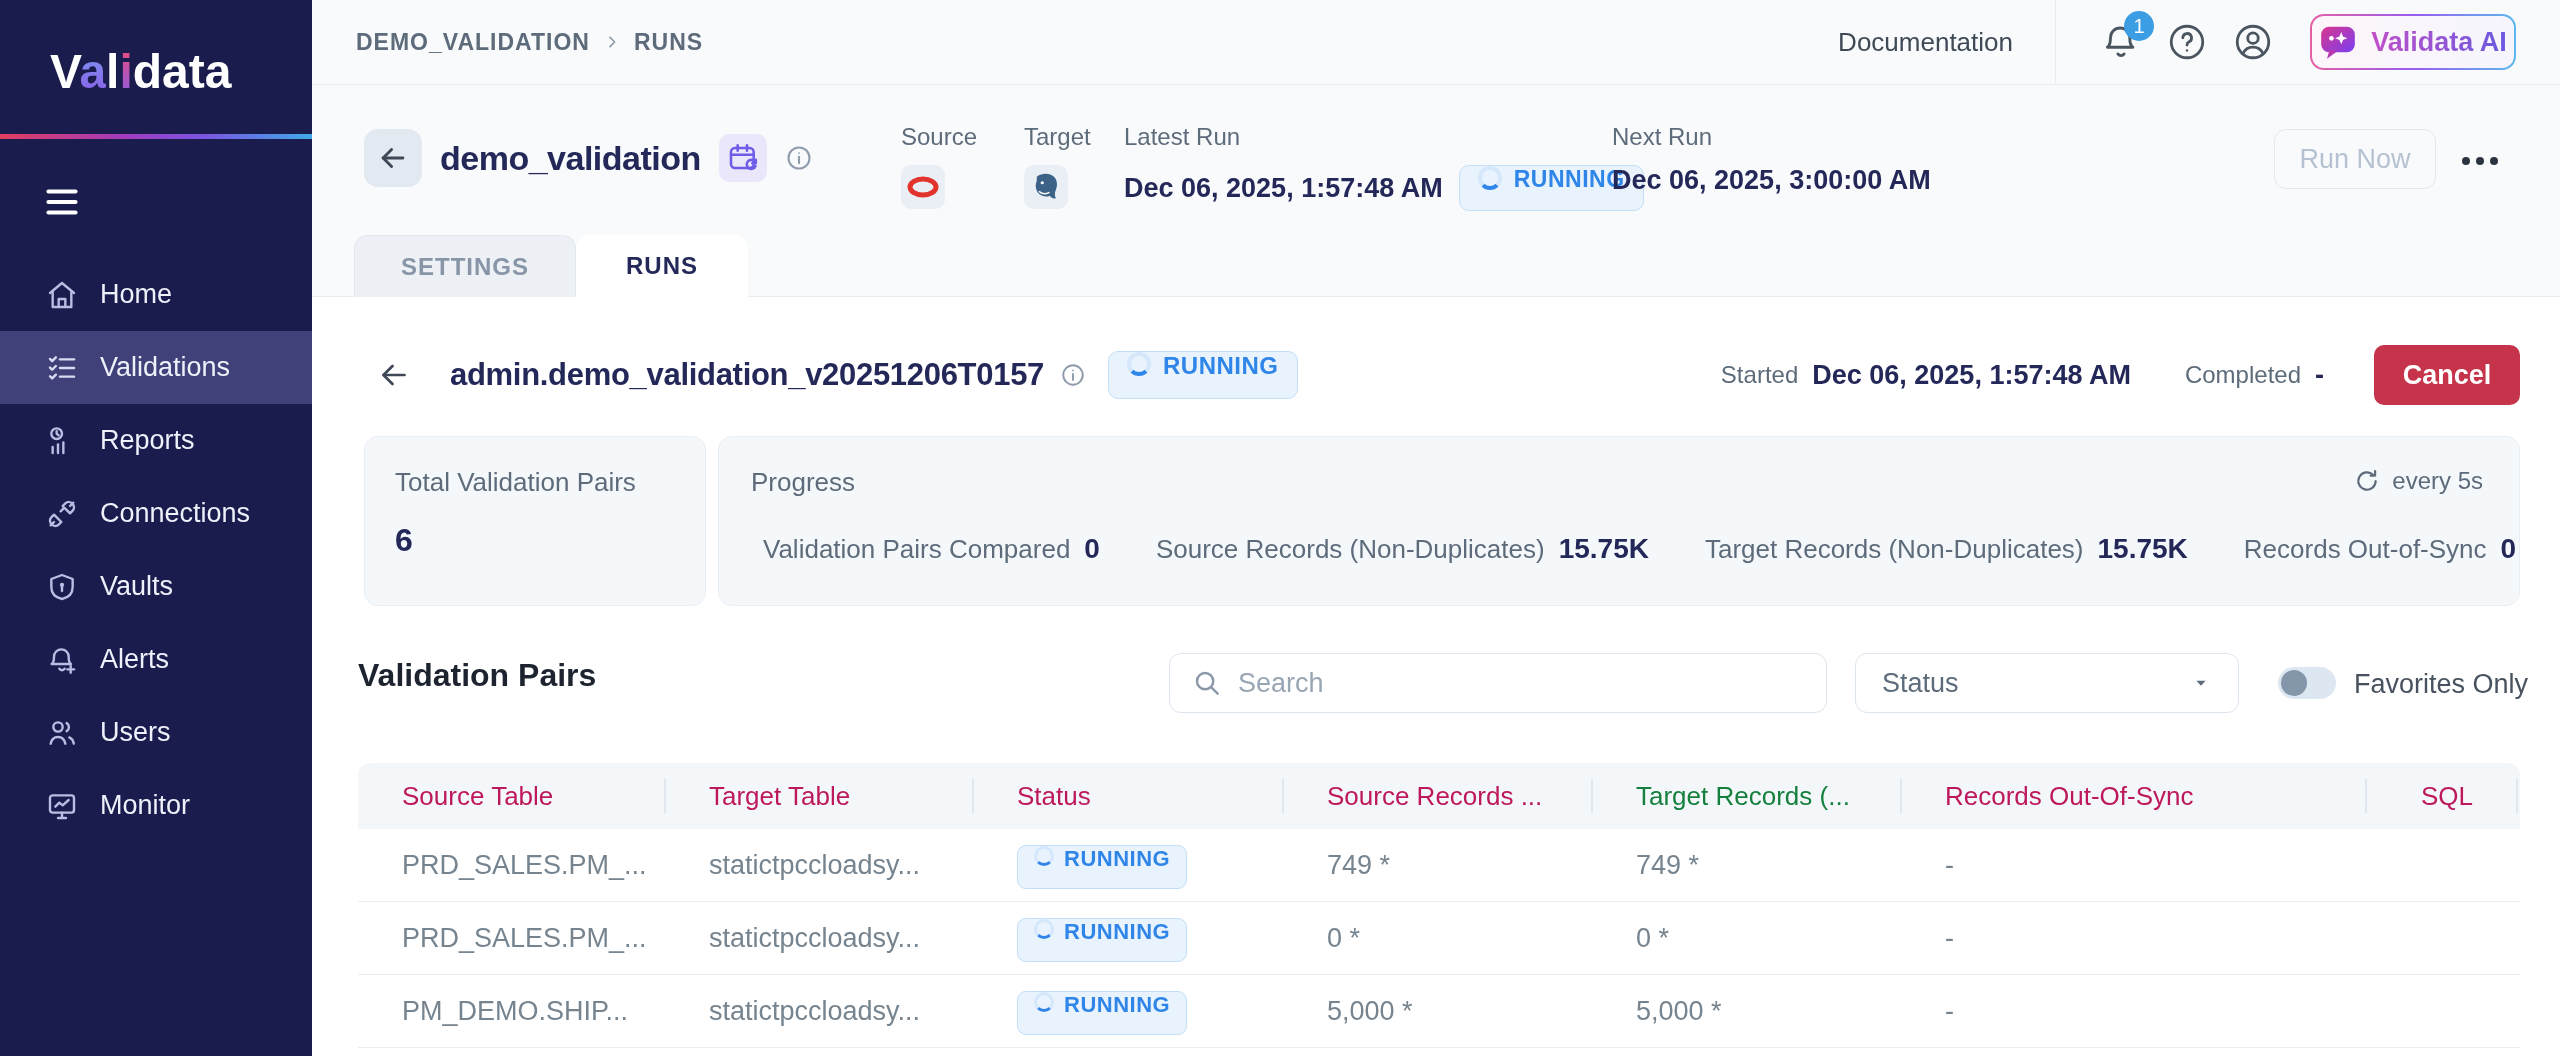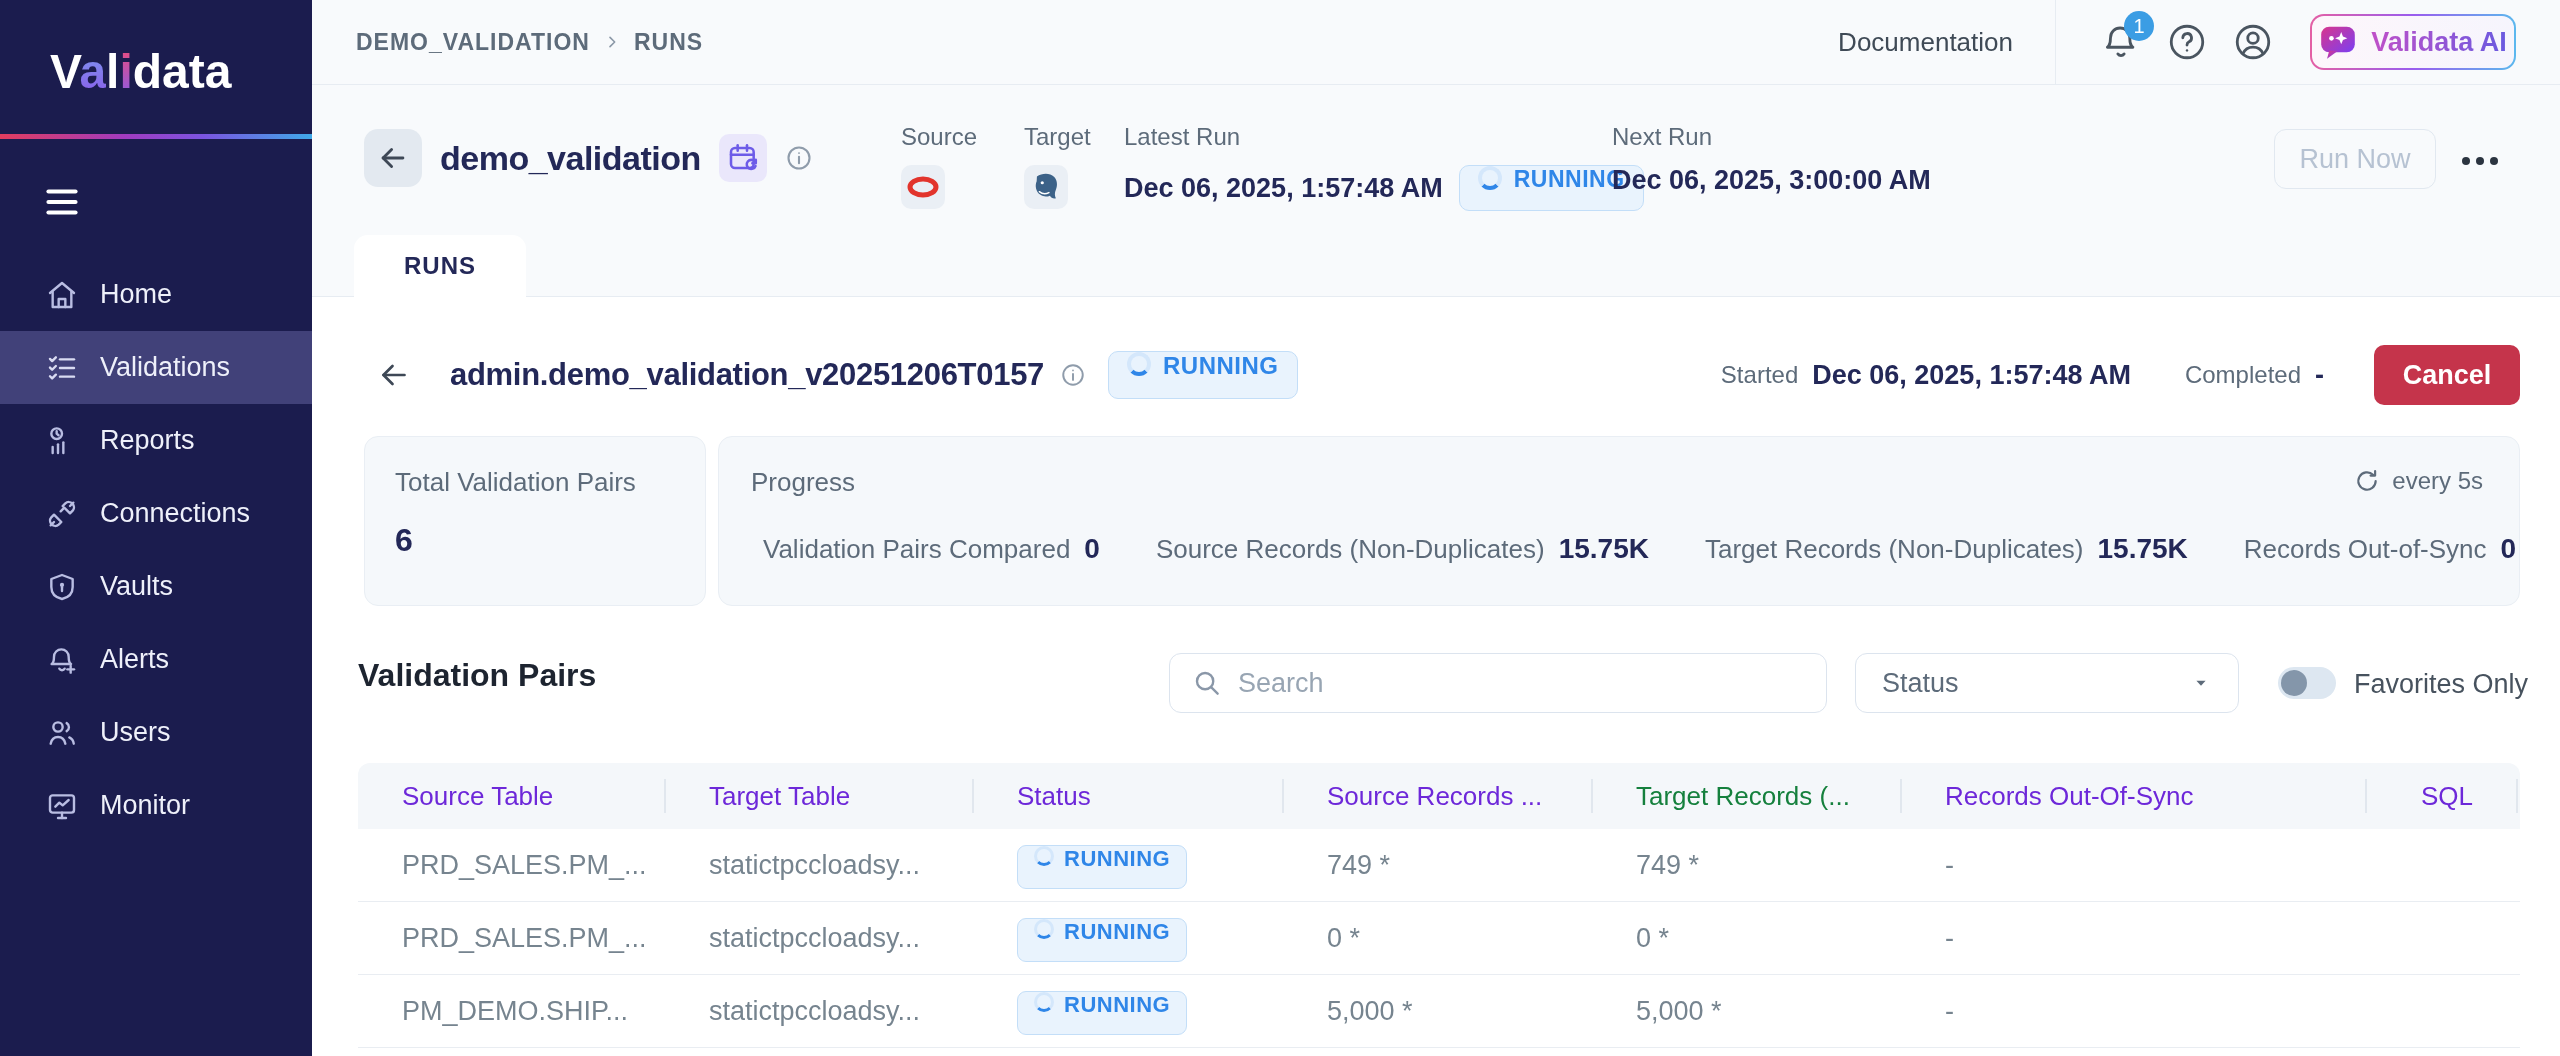--- a/index.html
+++ b/index.html
@@ -119,21 +119,21 @@
     border-radius:12px; background:#fff; display:flex; align-items:center; padding:0 26px; cursor:pointer; }
   .status-select .sel-label { font-size:27px; color:#5d6b7a; }
   .status-select svg { margin-left:auto; width:22px; height:22px; color:#5d6b7a; }
   .toggle { position:absolute; left:1966px; top:370px; width:58px; height:32px; border-radius:16px; background:#dde7f1; cursor:pointer; }
   .toggle .knob { position:absolute; left:3px; top:3px; width:26px; height:26px; border-radius:50%; background:#8496aa; }
   .fav-label { position:absolute; left:2042px; top:372px; font-size:27px; color:#47525e; }
 
   
   .table { position:absolute; left:46px; top:466px; width:2162px; }
   .t-header { position:relative; display:flex; height:66px; background:#f4f7fa; border-radius:12px 12px 0 0; align-items:center; }
-  .t-col { flex:0 0 auto; padding-left:44px; font-size:26px; color:#6d28d9; white-space:nowrap; overflow:hidden; }
+  .t-col { flex:0 0 auto; padding-left:44px; font-size:26px; color:#be185d; white-space:nowrap; overflow:hidden; }
   .c0{width:307px;} .c1{width:308px;} .c2{width:310px;} .c3{width:309px;} .c4{width:309px;} .c5{width:465px;} .c6{width:154px; padding-left:8px; text-align:center;}
   .t-header .c4 { color:#15803d; }
   .v-div { position:absolute; top:16px; width:2px; height:34px; background:#e1e7ee; }
   .t-row { position:relative; display:flex; height:73px; align-items:center; border-bottom:1px solid #e9edf2; cursor:pointer; }
   .t-row .t-col { font-size:27px; color:#76848f; }
   .t-row .run-badge { height:44px; font-size:22px; padding:0 16px; gap:10px; border-radius:9px; border-width:1px; }
   .t-row .spinner { width:20px; height:20px; border-width:3.5px; }
 </style>
 </head>
 <body>
@@ -365,20 +365,21 @@
     </div>
 
     <button class="run-now-btn">Run Now</button>
     <span class="more-btn">
         <i></i>
         <i></i>
         <i></i>
       </span>
 
     <div class="tabs">
+      <div class="tab settings">SETTINGS</div>
       <div class="tab runs">RUNS</div>
     </div>
   </section>
 
   <main class="content">
 
     <div class="run-row">
       <span class="run-back">
         <svg viewBox="0 0 24 24" fill="none" stroke="currentColor" stroke-width="1.8" stroke-linecap="round" stroke-linejoin="round">
             <path d="M19 12H5"></path>

